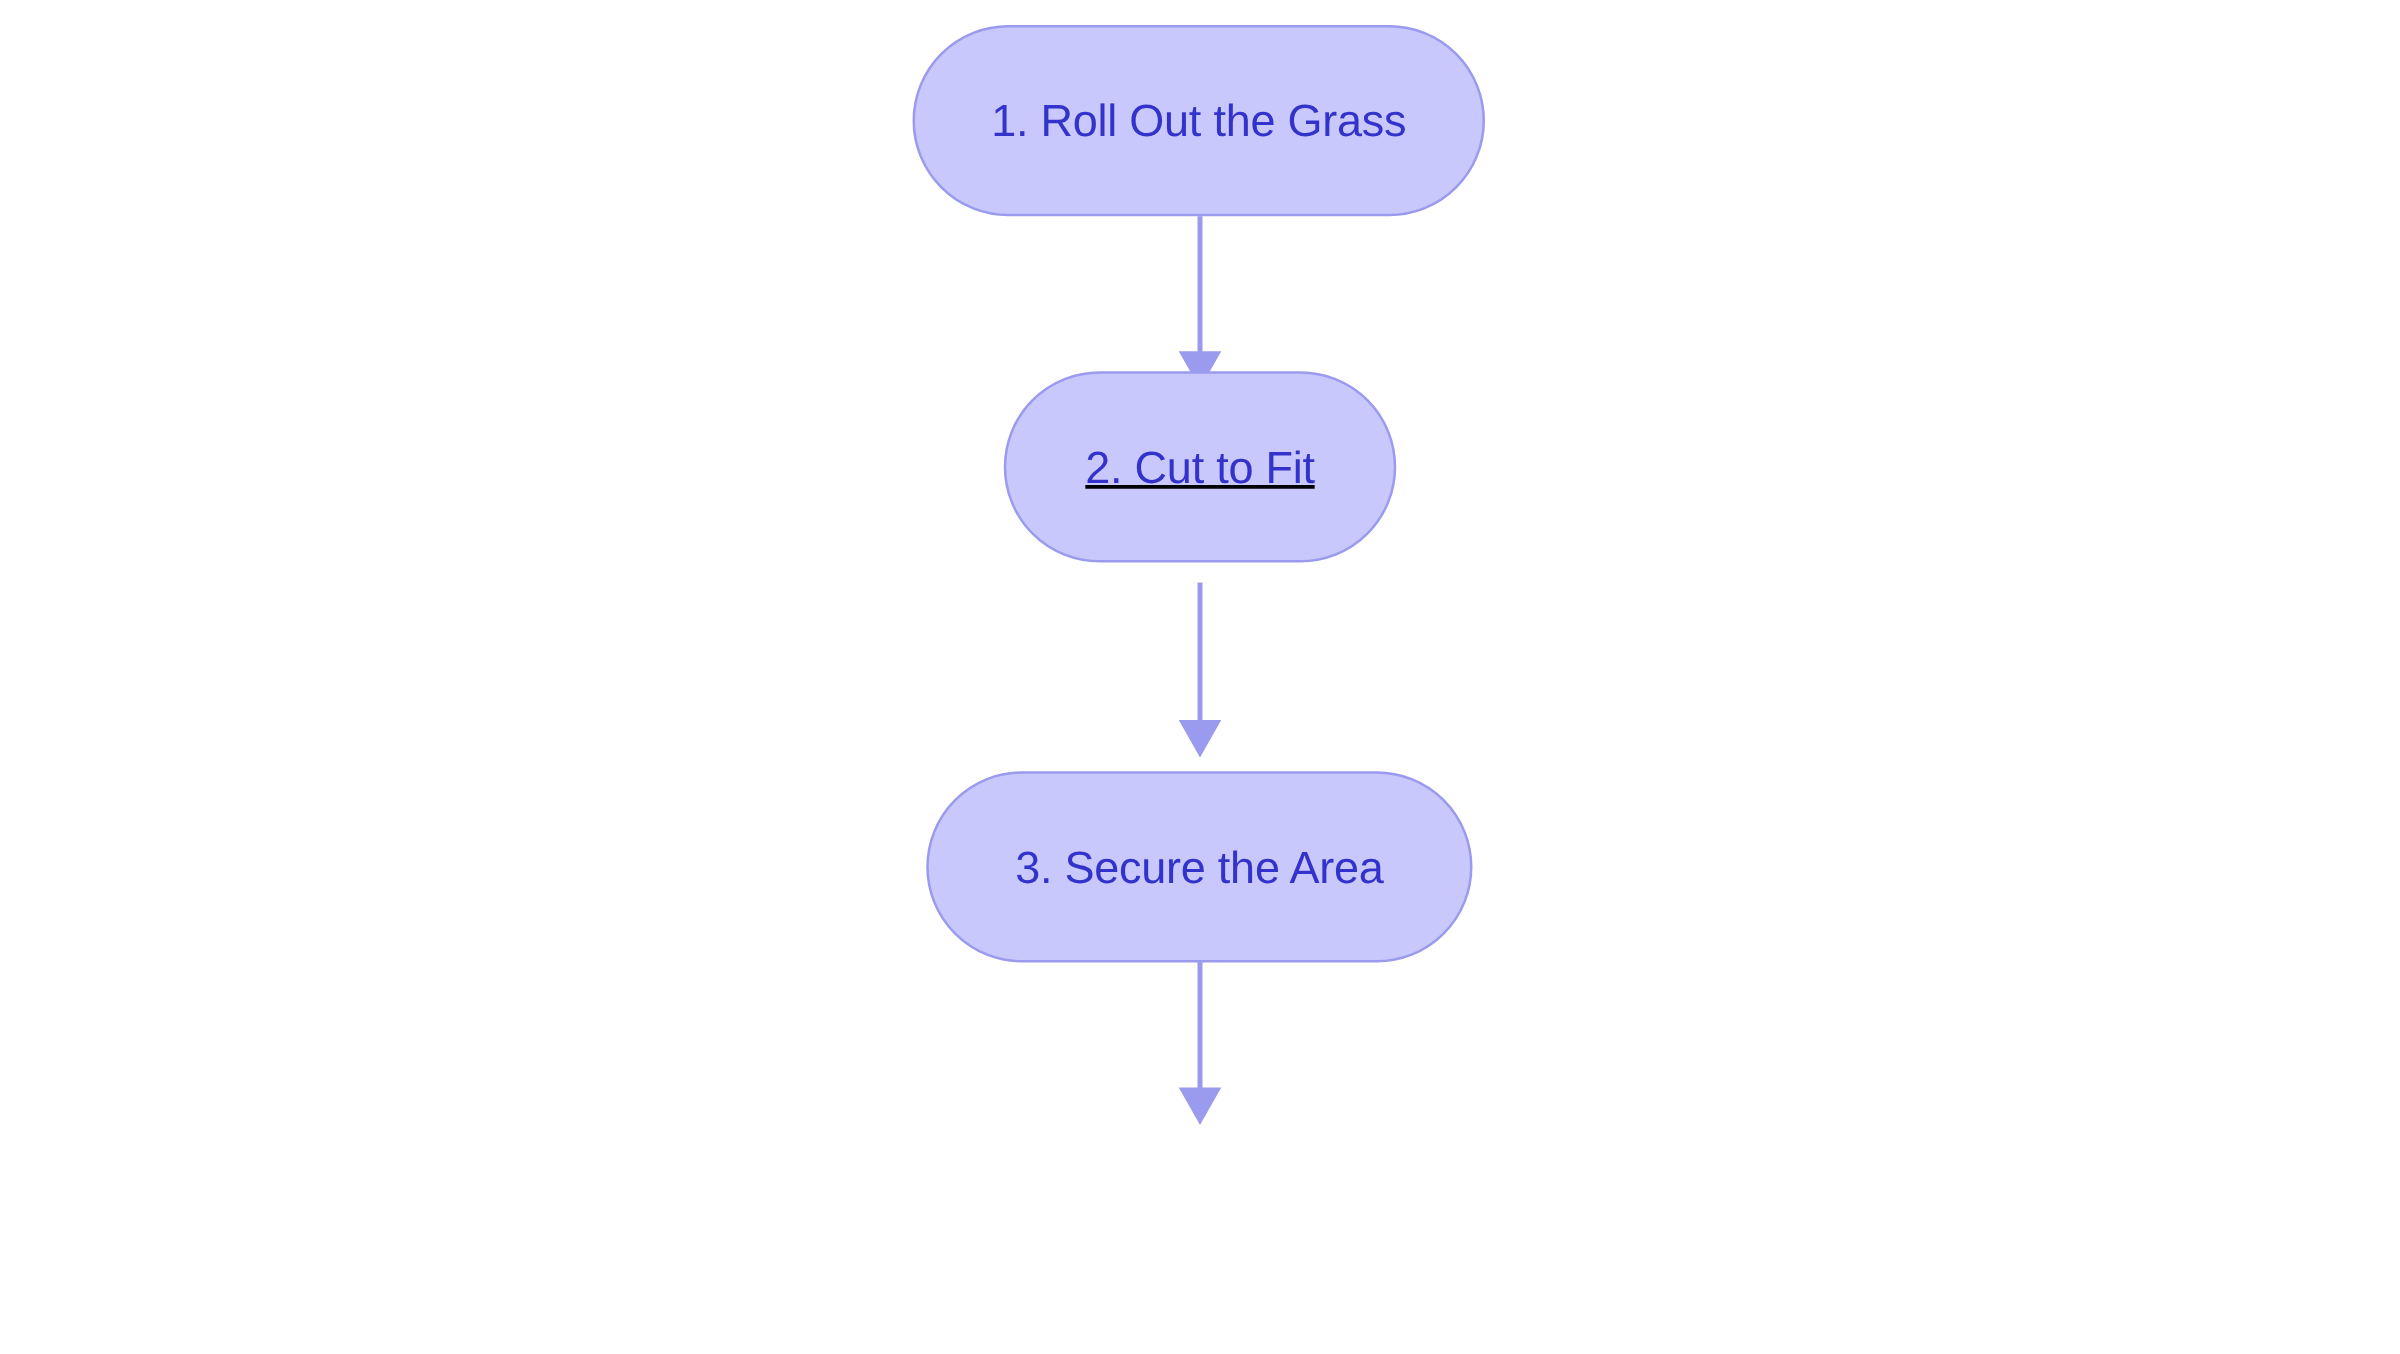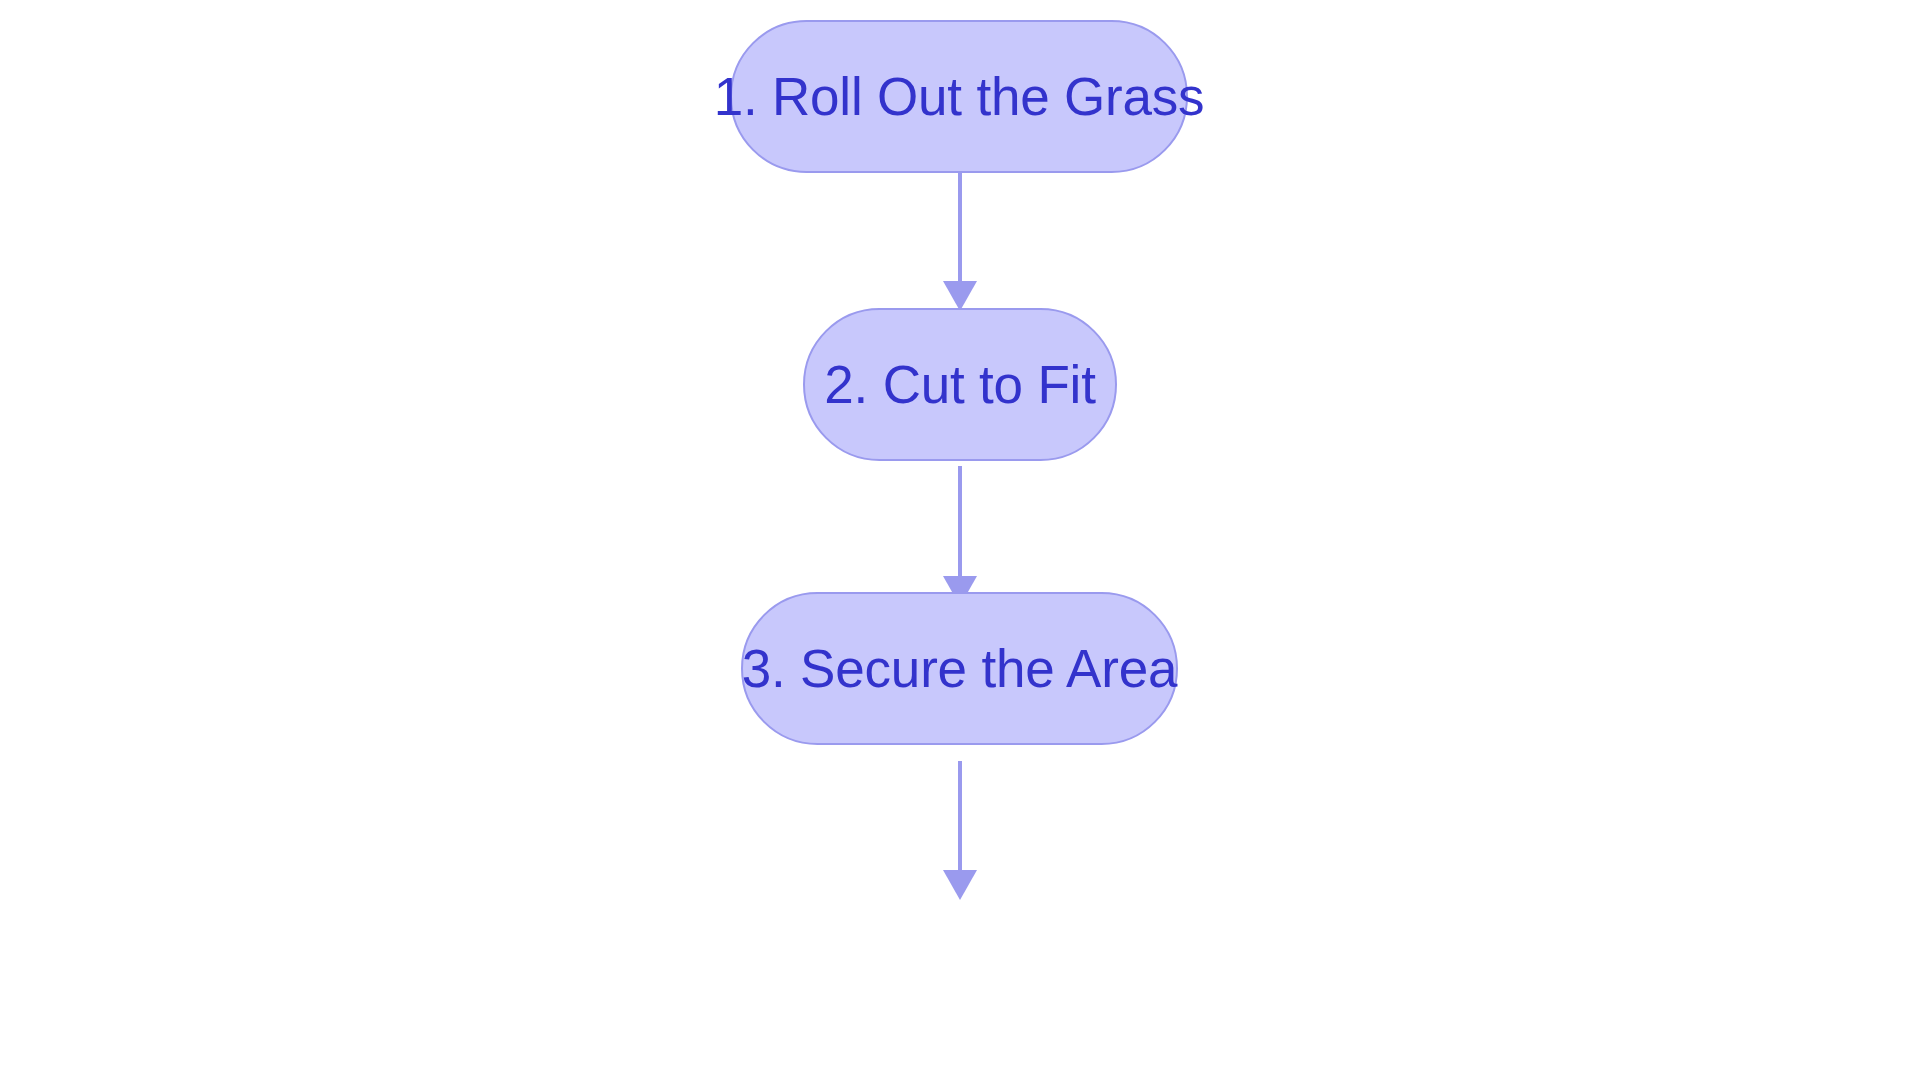--- a/index.html
+++ b/index.html
@@ -30,32 +30,32 @@
     justify-content: center;
     height: 153px;
     border-radius: 77px;
     background: #c8c8fc;
     border: 2px solid #9a9aee;
     z-index: 2;
   }
 
   .flow-node-label {
     font-family: "Liberation Sans", "DejaVu Sans", sans-serif;
-    font-size: 53px;
+    font-size: 36px;
     font-weight: 400;
     color: #3333cc;
     white-space: nowrap;
     letter-spacing: -0.2px;
     line-height: 1;
   }
 
   
   .node-1 { left: 730px;  top: 20px;   width: 458px; }
-  .node-2 { left: 803px;  top: 308px;  width: 314px; }
-  .node-3 { left: 741px;  top: 592px;  width: 437px; }
+  .node-2 { left: 803px;  top: 297px;  width: 314px; text-decoration: underline; }
+  .node-3 { left: 741px;  top: 617px;  width: 437px; }
   .node-4 { left: 745px;  top: 902px;  width: 432px; }
 
   .flow-edge {
     position: absolute;
     left: 0;
     top: 0;
     width: 1920px;
     height: 1083px;
     overflow: visible;
     z-index: 1;

